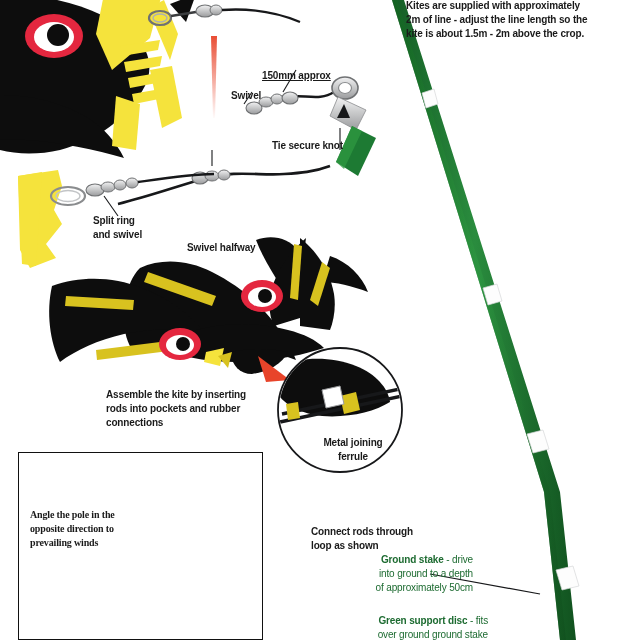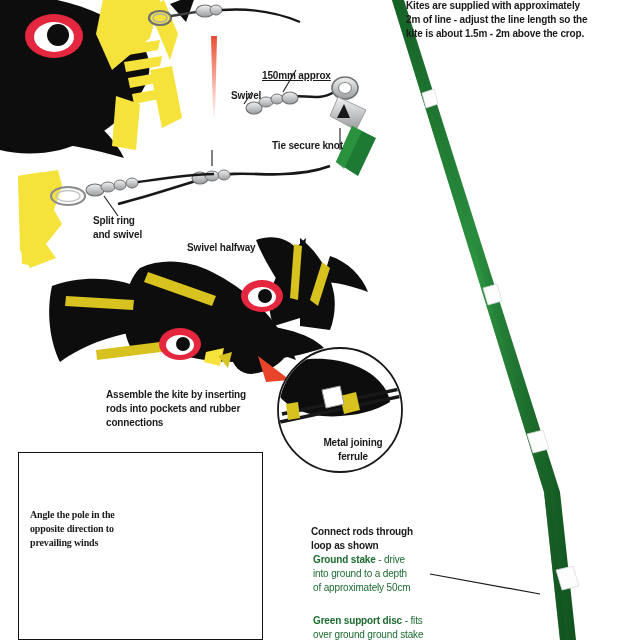--- a/index.html
+++ b/index.html
@@ -4,21 +4,21 @@
 <style>
   html,body{margin:0;padding:0;background:#ffffff;}
   body{width:640px;height:640px;overflow:hidden;
        font-family:"Liberation Sans", sans-serif;
        -webkit-font-smoothing:antialiased;}
   #stage{position:relative;width:640px;height:640px;background:#fff;}
 
   .txt{position:absolute;color:#1a1a1a;font-weight:bold;
        font-size:10px;line-height:14px;letter-spacing:-0.15px;
        white-space:pre-line;}
-  .txt.green{color:#1d6b31;}
+  .txt.green{color:#1d6b31;text-align:right;}
   .txt .reg{font-weight:normal;}
 
   .svgwrap{position:absolute;left:0;top:0;width:640px;height:640px;}
 
   .insetbox{position:absolute;left:18px;top:452px;width:245px;height:188px;
             border:1.6px solid #111;background:#fff;box-sizing:border-box;}
 </style>
 </head>
 <body>
 

